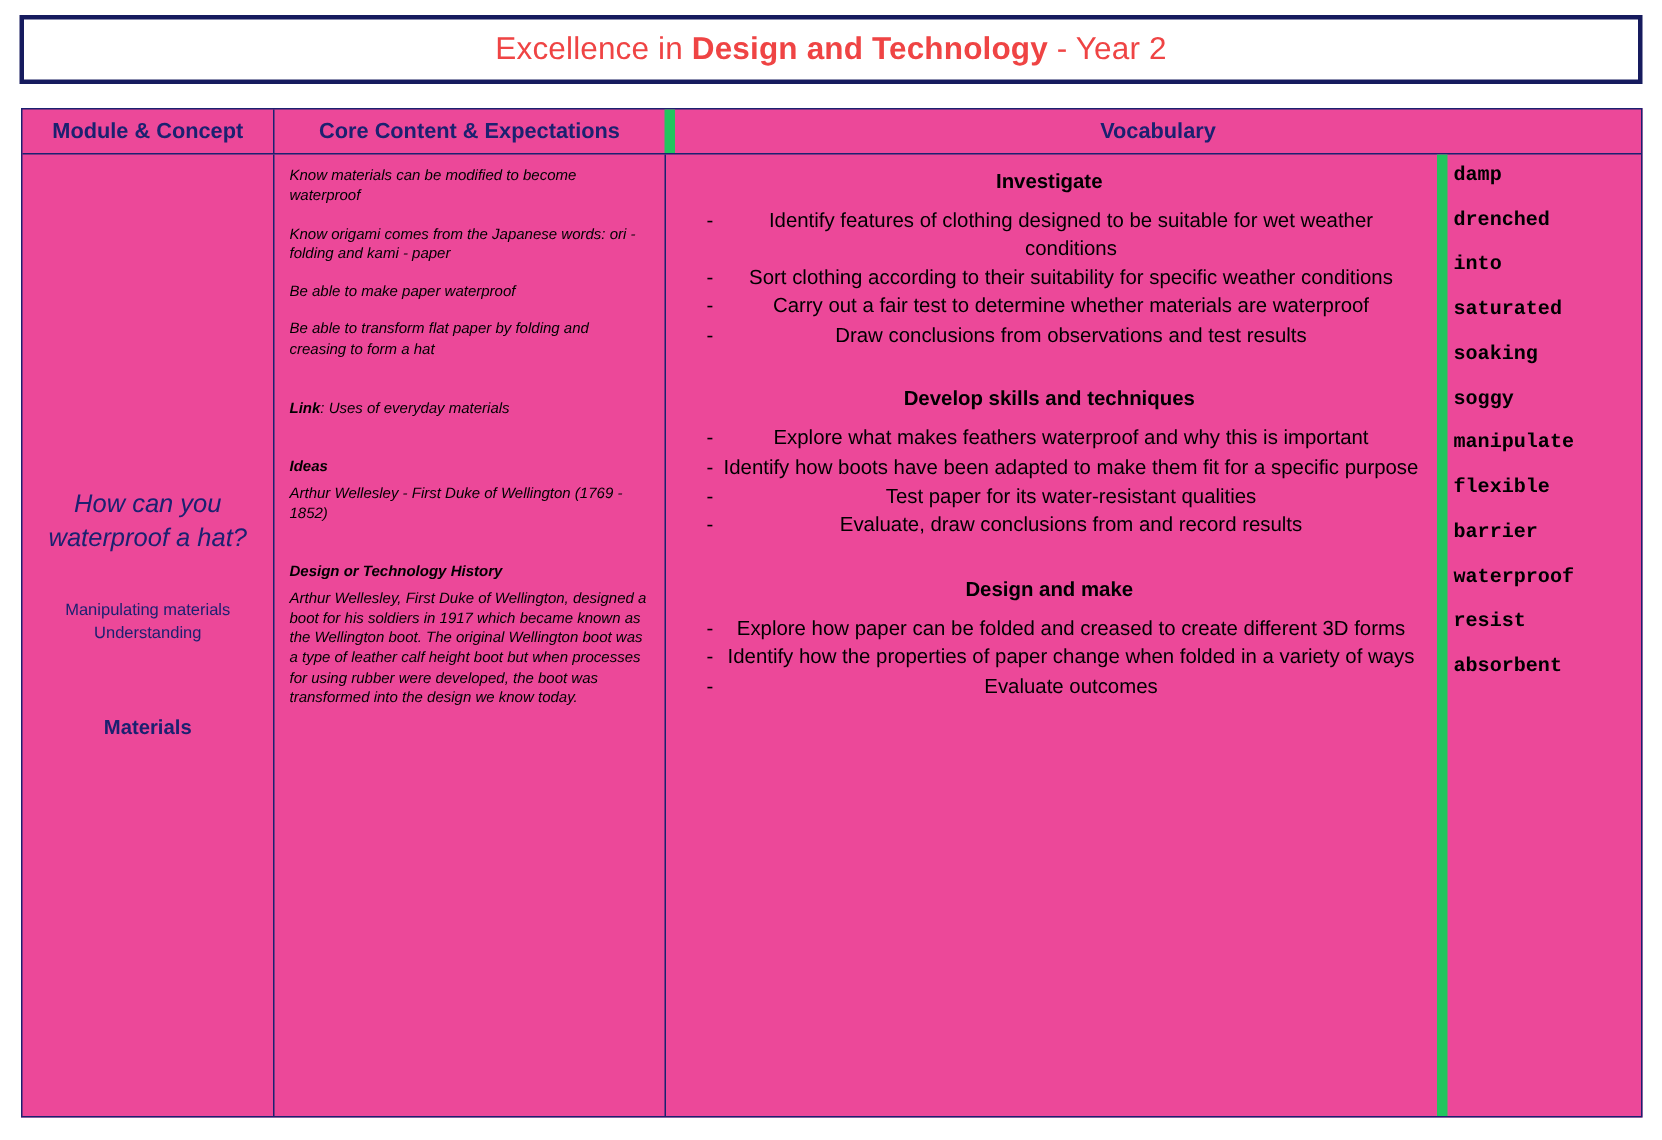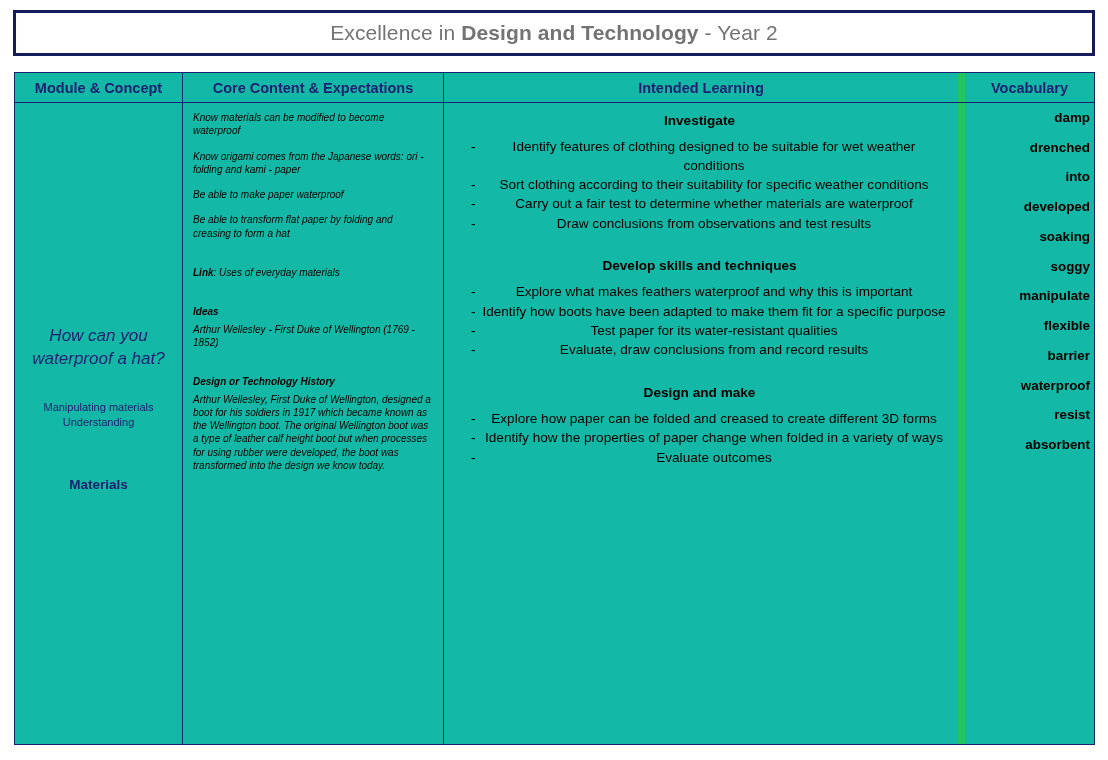--- a/index.html
+++ b/index.html
@@ -30,40 +30,40 @@
     height: 46px;
     border: 3px solid #161b5e;
     box-sizing: border-box;
     background: #ffffff;
     display: flex;
     align-items: center;
     justify-content: center;
   }
   .title-text {
     font-size: 21px;
-    color: #737373;
+    color: #ef4444;
     letter-spacing: 0.1px;
     white-space: nowrap;
   }
   .title-text .bold {
     font-weight: bold;
   }
 
   
   .grid {
     position: absolute;
     left: 14px;
     top: 72px;
     width: 1081px;
     height: 673px;
     box-sizing: border-box;
     border: 1px solid #1b2170;
     display: flex;
     flex-direction: column;
-    background: #14b8a6;
+    background: #ec4899;
   }
   .head-row {
     display: flex;
     height: 29px;
     border-bottom: 1px solid #1b2170;
     flex: 0 0 auto;
   }
   .body-row {
     display: flex;
     flex: 1 1 auto;
@@ -157,21 +157,22 @@
   ul.dash li:before {
     content: "-";
     position: absolute;
     left: 0;
     top: 0;
   }
 
   
   .c4-body {
     padding: 8px 4px 0 4px;
-    text-align: right;
+    text-align: left;
+    font-family: Liberation Mono, monospace;
   }
   .vocab-word {
     font-size: 13.4px;
     font-weight: bold;
     line-height: 1.1;
     margin-bottom: 15px;
     color: #000;
   }
 </style>
 </head>
@@ -181,21 +182,20 @@
 
   <div class="title-box">
     <div class="title-text"><span>Excellence in </span><span class="bold">Design and Technology</span><span> - Year 2</span></div>
   </div>
 
   <div class="grid">
 
     <div class="head-row">
       <div class="col c1 head-cell">Module &amp; Concept</div>
       <div class="col c2 head-cell">Core Content &amp; Expectations</div>
-      <div class="col c3 head-cell">Intended Learning</div>
       <div class="col c4 head-cell">Vocabulary</div>
     </div>
 
     <div class="body-row">
 
       <div class="col c1">
         <div class="c1-body">
           <div class="q-text">How can you waterproof a hat?</div>
           <div class="concept-text">Manipulating materials Understanding</div>
           <div class="materials-text">Materials</div>
@@ -249,21 +249,21 @@
           </div>
 
         </div>
       </div>
 
       <div class="col c4">
         <div class="c4-body">
           <div class="vocab-word">damp</div>
           <div class="vocab-word">drenched</div>
           <div class="vocab-word">into</div>
-          <div class="vocab-word">developed</div>
+          <div class="vocab-word">saturated</div>
           <div class="vocab-word">soaking</div>
           <div class="vocab-word">soggy</div>
           <div class="vocab-word">manipulate</div>
           <div class="vocab-word">flexible</div>
           <div class="vocab-word">barrier</div>
           <div class="vocab-word">waterproof</div>
           <div class="vocab-word">resist</div>
           <div class="vocab-word">absorbent</div>
         </div>
       </div>

